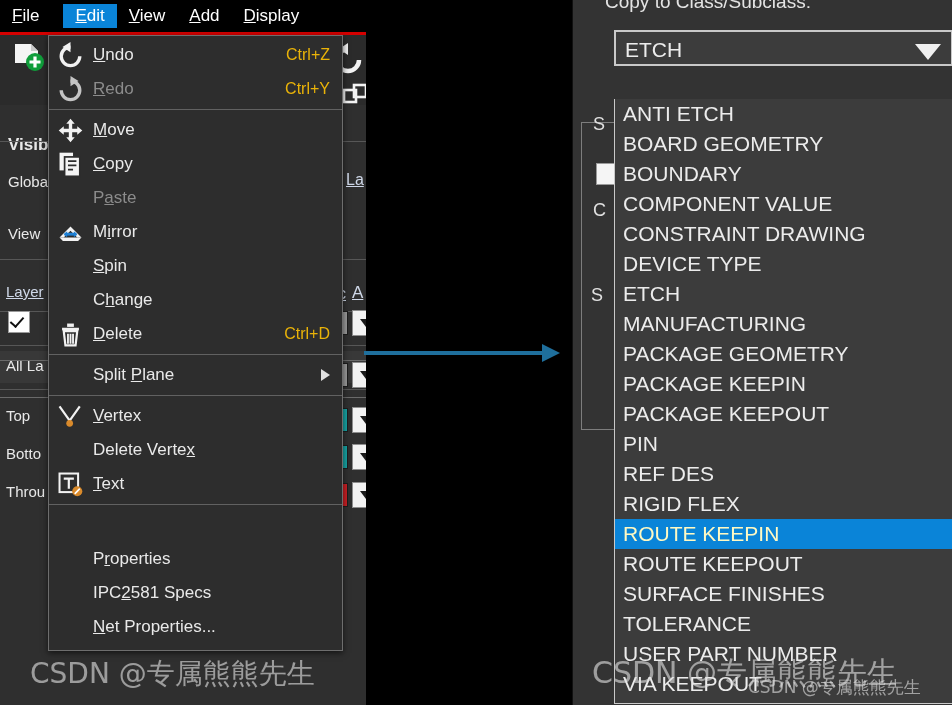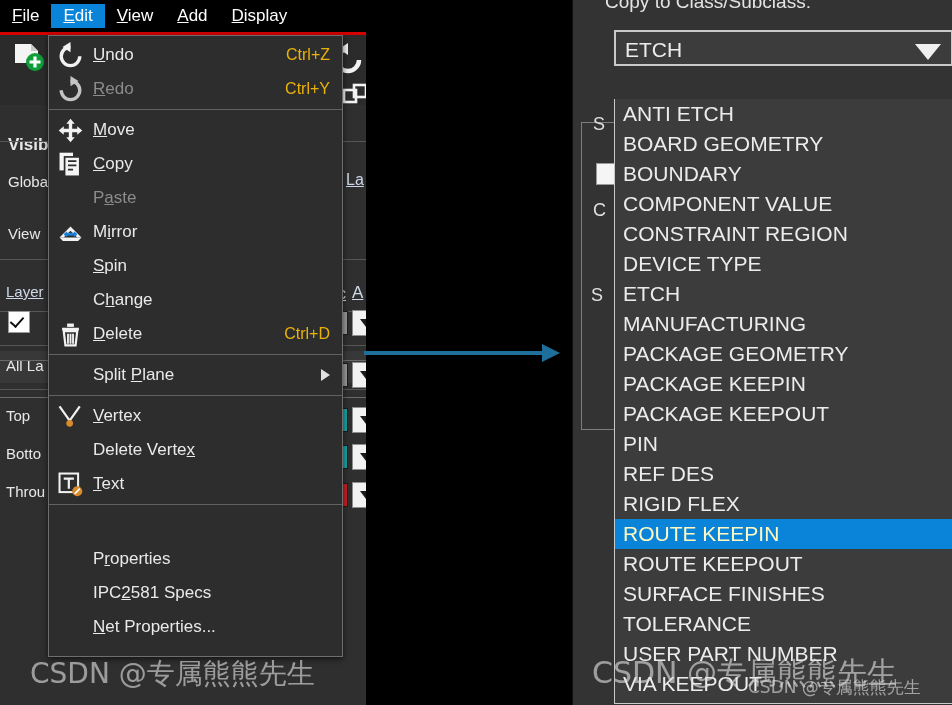--- a/index.html
+++ b/index.html
@@ -30,21 +30,21 @@
   }
   .menu-title {
     color: #ffffff;
     font-size: 17px;
     padding: 0 12px;
     height: 24px;
     line-height: 24px;
     cursor: default;
     white-space: nowrap;
   }
-  .menu-title.active { background: #0a84d8; }
+  .menu-title.active { background: #0a84d8; margin-left: 12px; }
   .menu-title u { text-decoration: underline; }
 
   #red-rule {
     position: absolute; left: 0; top: 32px;
     width: 366px; height: 3px;
     background: #d50000;
   }
 
   
   #toolbar-strip {
@@ -120,21 +120,21 @@
 
   
   #edit-menu {
     position: absolute;
     left: 48px; top: 35px;
     width: 293px;
     background: #2d2d2d;
     border: 1px solid #6e6e6e;
     box-shadow: 0 2px 6px rgba(0,0,0,.6);
     z-index: 40;
-    padding: 2px 0 12px 0;
+    padding: 2px 0 6px 0;
   }
   .mi {
     position: relative;
     height: 34px;
     display: flex; align-items: center;
     color: #e9e9e9;
     font-size: 17px;
     cursor: default;
   }
   .mi .mi-icon {
@@ -492,21 +492,21 @@
     <div id="combo">
       <span id="combo-value">ETCH</span>
       <span id="combo-caret"></span>
     </div>
 
     <div id="listbox">
         <div class="lb-item">ANTI ETCH</div>
         <div class="lb-item">BOARD GEOMETRY</div>
         <div class="lb-item">BOUNDARY</div>
         <div class="lb-item">COMPONENT VALUE</div>
-        <div class="lb-item">CONSTRAINT REGION</div>
+        <div class="lb-item">CONSTRAINT DRAWING</div>
         <div class="lb-item">DEVICE TYPE</div>
         <div class="lb-item">ETCH</div>
         <div class="lb-item">MANUFACTURING</div>
         <div class="lb-item">PACKAGE GEOMETRY</div>
         <div class="lb-item">PACKAGE KEEPIN</div>
         <div class="lb-item">PACKAGE KEEPOUT</div>
         <div class="lb-item">PIN</div>
         <div class="lb-item">REF DES</div>
         <div class="lb-item">RIGID FLEX</div>
         <div class="lb-item sel">ROUTE KEEPIN</div>

